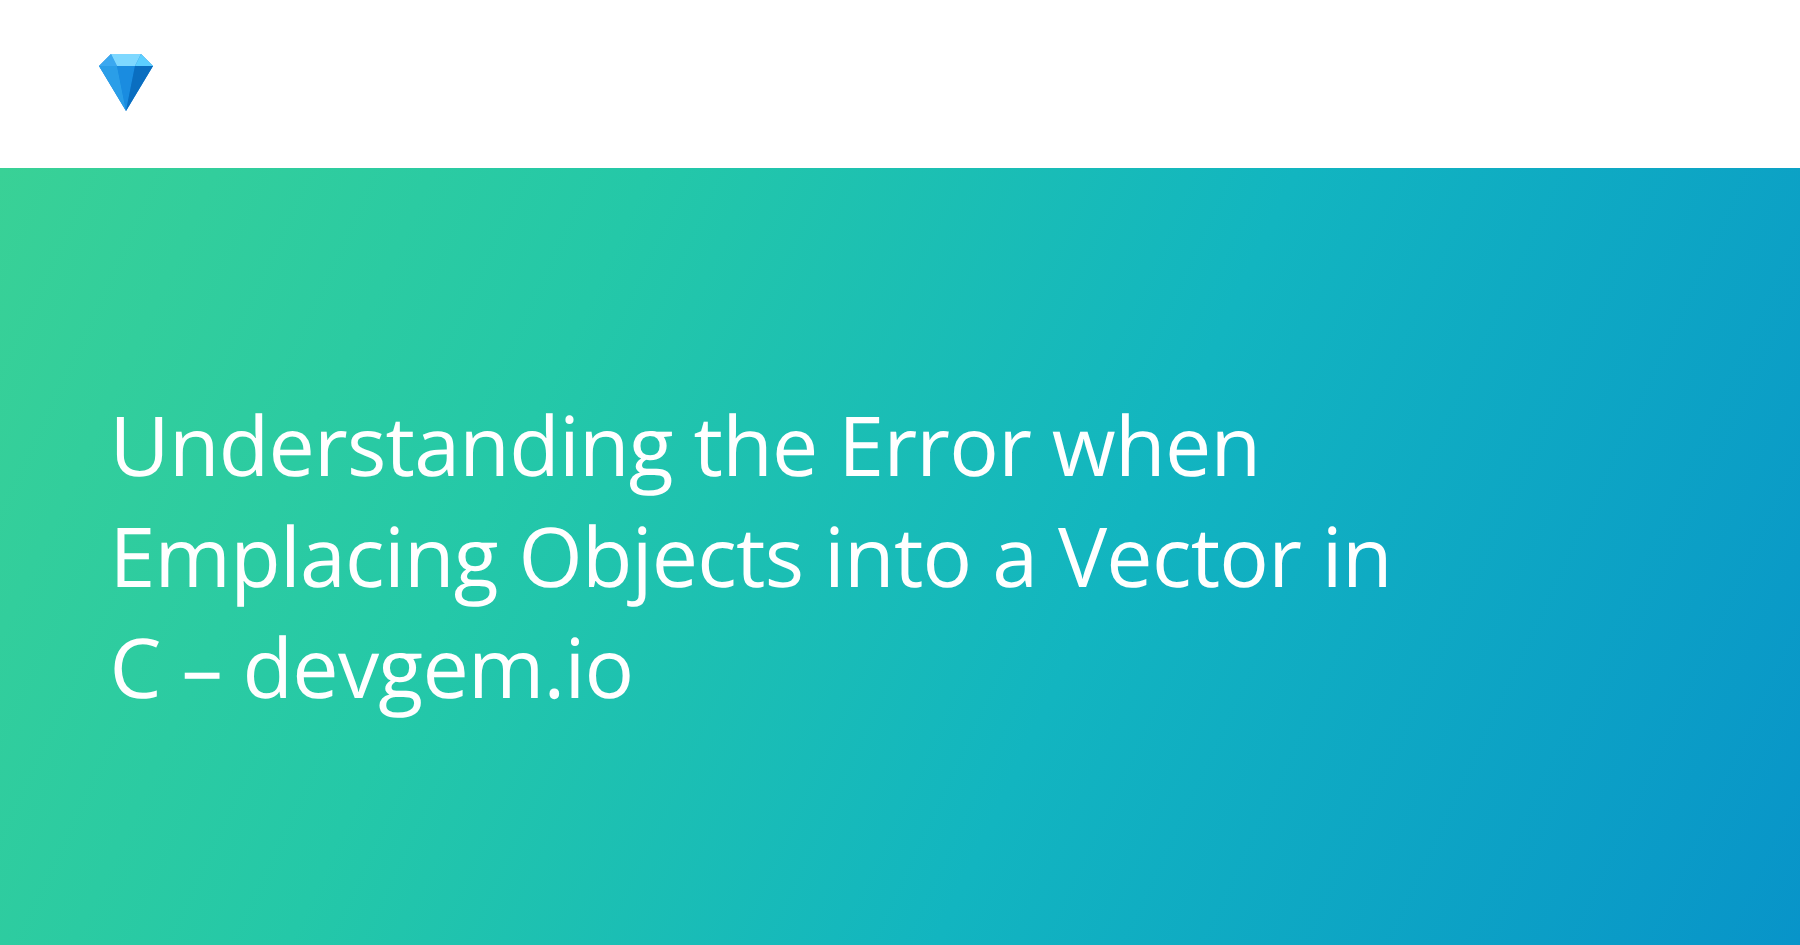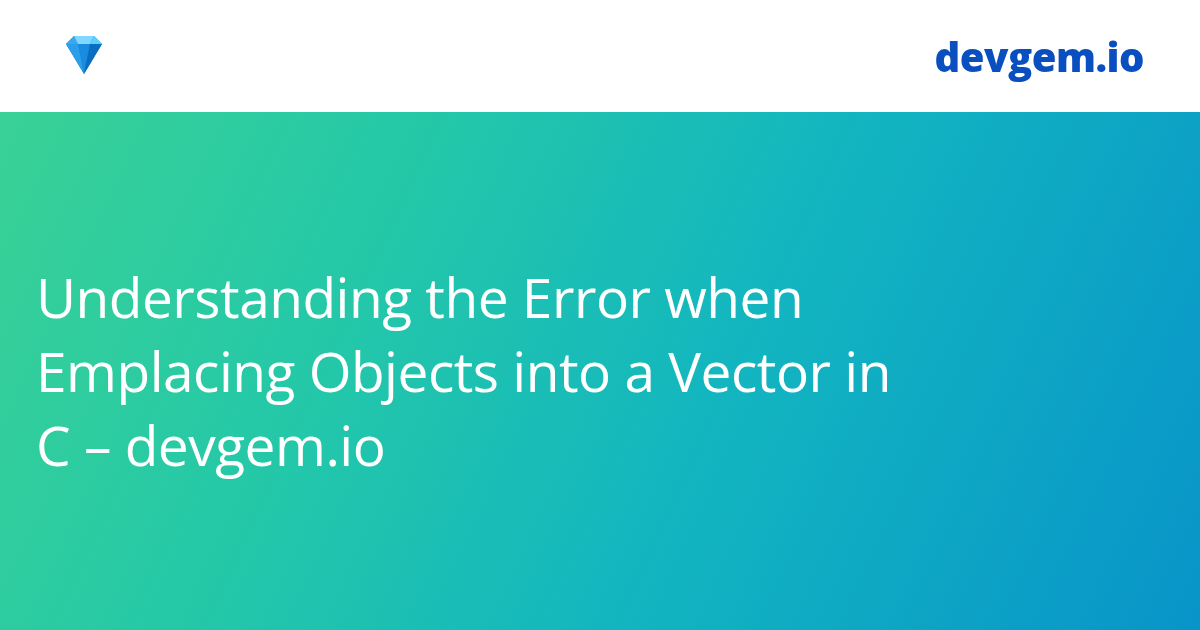--- a/index.html
+++ b/index.html
@@ -49,35 +49,35 @@
       padding: 0 36px;
     }
     
     .hero-title {
       font-size: 55px;
       font-weight: 400;
       color: #ffffff;
       line-height: 1.35;
       max-width: 900px;
       letter-spacing: -0.5px;
+      margin-left: 37px;
     }
   </style>
 </head>
 <body>
 
 <div class="header">
   <div class="logo-icon">
     <svg width="56" height="48" viewBox="0 0 56 48">
       <polygon points="10,12 18,4 38,4 46,12 28,42" fill="#0a7fd8"></polygon>
       <polygon points="10,12 18,4 22,12 18,24" fill="#3aa8f0"></polygon>
       <polygon points="38,4 46,12 34,12" fill="#5dcfff"></polygon>
       <polygon points="18,4 38,4 34,12 22,12" fill="#7ed8ff"></polygon>
       <polygon points="22,12 34,12 28,42" fill="#1a8ce0"></polygon>
       <polygon points="34,12 46,12 28,42" fill="#0a6ec0"></polygon>
       <polygon points="10,12 22,12 28,42" fill="#2a9ee8"></polygon>
     </svg>
   </div>
-  <div class="brand-text">devgem.io</div>
 </div>
 
 <div class="hero">
   <h1 class="hero-title">Understanding the Error when Emplacing Objects into a Vector in C – devgem.io</h1>
 </div>
 
 </body></html>

